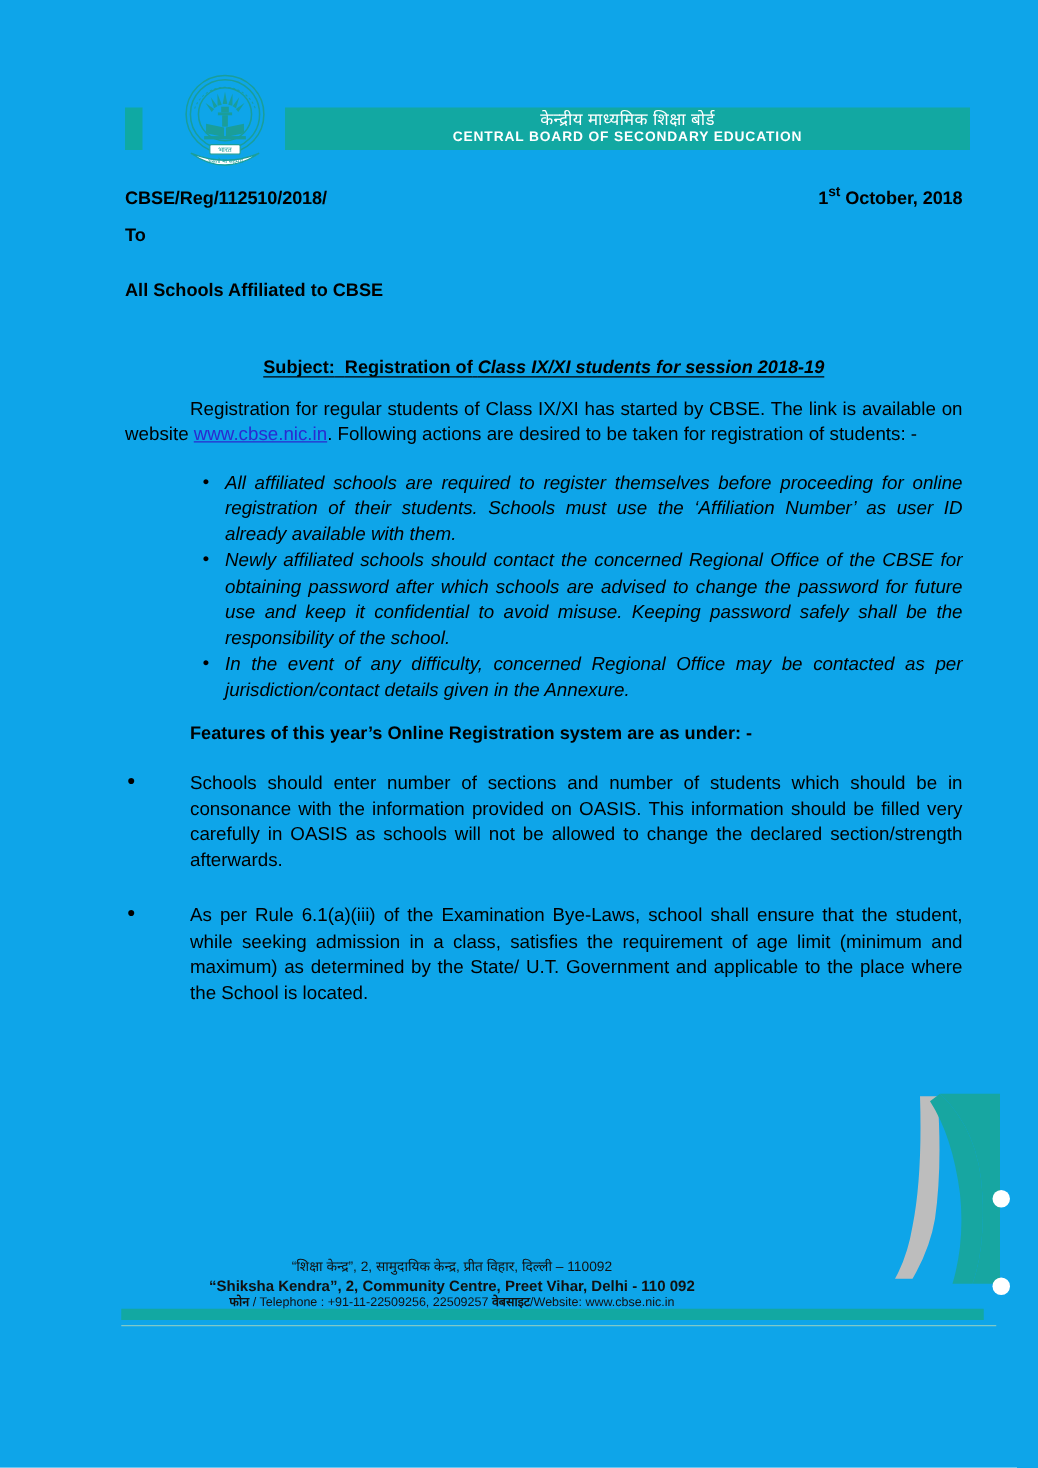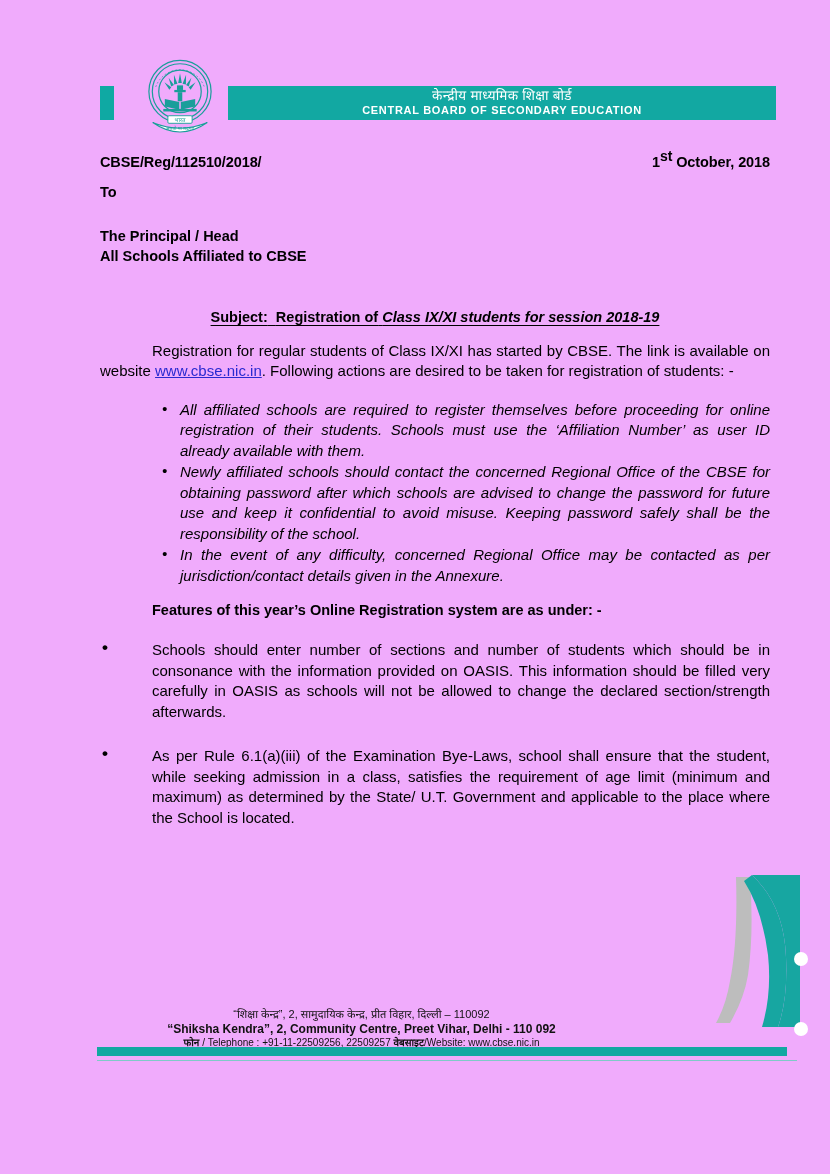--- a/index.html
+++ b/index.html
@@ -14,21 +14,21 @@
     color: #000000;
     position: relative;
     overflow: hidden;
   }
 
   .page {
     position: absolute;
     left: 0; top: 0;
     width: 830px;
     height: 1174px;
-    background: #f0abfc;
+    background: #0ea5e9;
   }
 
   
   .header {
     position: absolute;
     left: 0;
     top: 50px;
     width: 830px;
     height: 92px;
   }
@@ -81,21 +81,21 @@
 
   .refline {
     display: flex;
     justify-content: space-between;
     align-items: baseline;
     font-size: 14.5px;
     font-weight: bold;
     letter-spacing: -0.1px;
   }
   .refline .date sup {
-    font-size: 14px;
+    font-size: 11px;
     vertical-align: super;
   }
 
   .to {
     margin-top: 14px;
     font-size: 14.5px;
     font-weight: bold;
   }
 
   .addressee {
@@ -300,21 +300,20 @@
   <div class="content">
 
     <div class="refline">
       <span>CBSE/Reg/112510/2018/</span>
       <span class="date"><span>1</span><sup>st</sup>&nbsp;<span>October, 2018</span></span>
     </div>
 
     <div class="to">To</div>
 
     <div class="addressee">
-      <div>The Principal / Head</div>
       <div>All Schools Affiliated to CBSE</div>
     </div>
 
     <div class="subject-wrap">
       <span class="subject"><span>Subject:</span>&nbsp;&nbsp;<span>Registration of</span>&nbsp;<span class="ital">Class IX/XI students for session 2018-19</span></span>
     </div>
 
 
     <p class="para"><span>Registration for  regular students of Class IX/XI has started by CBSE. The link is available on website </span><a class="link" href="#">www.cbse.nic.in</a><span>. Following actions are desired to be taken for registration of students: -</span></p>
 

